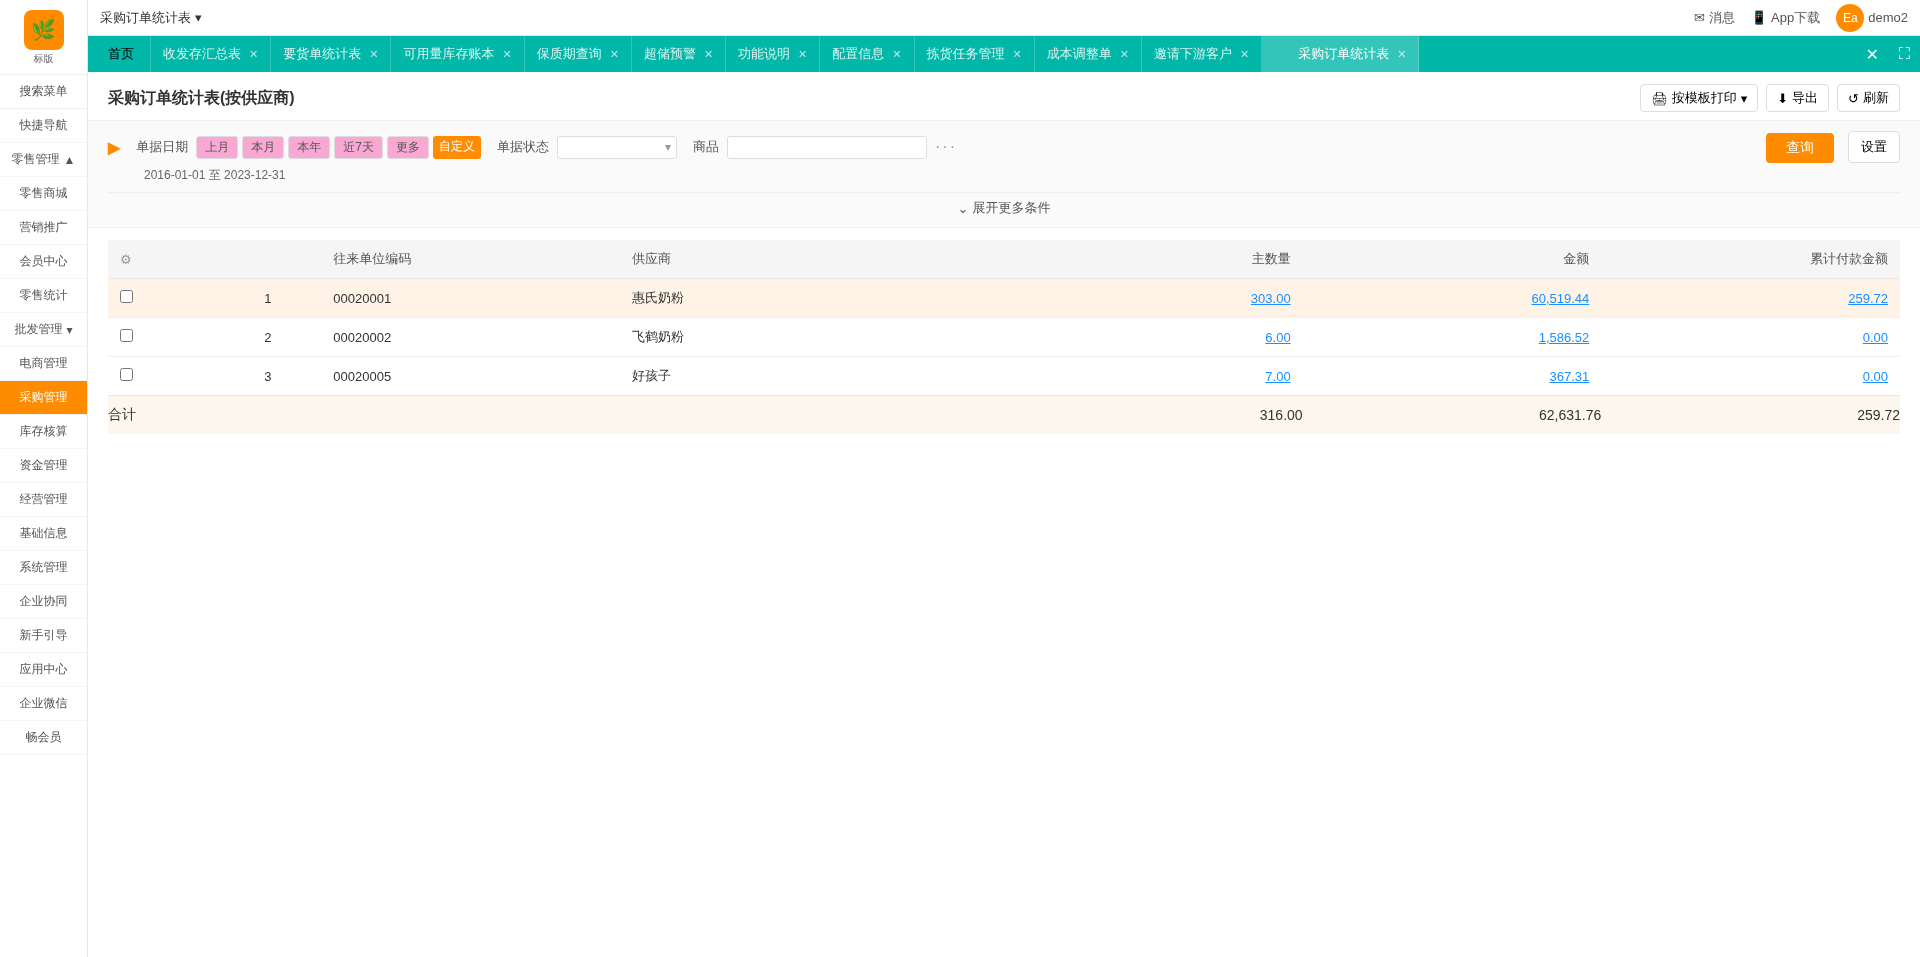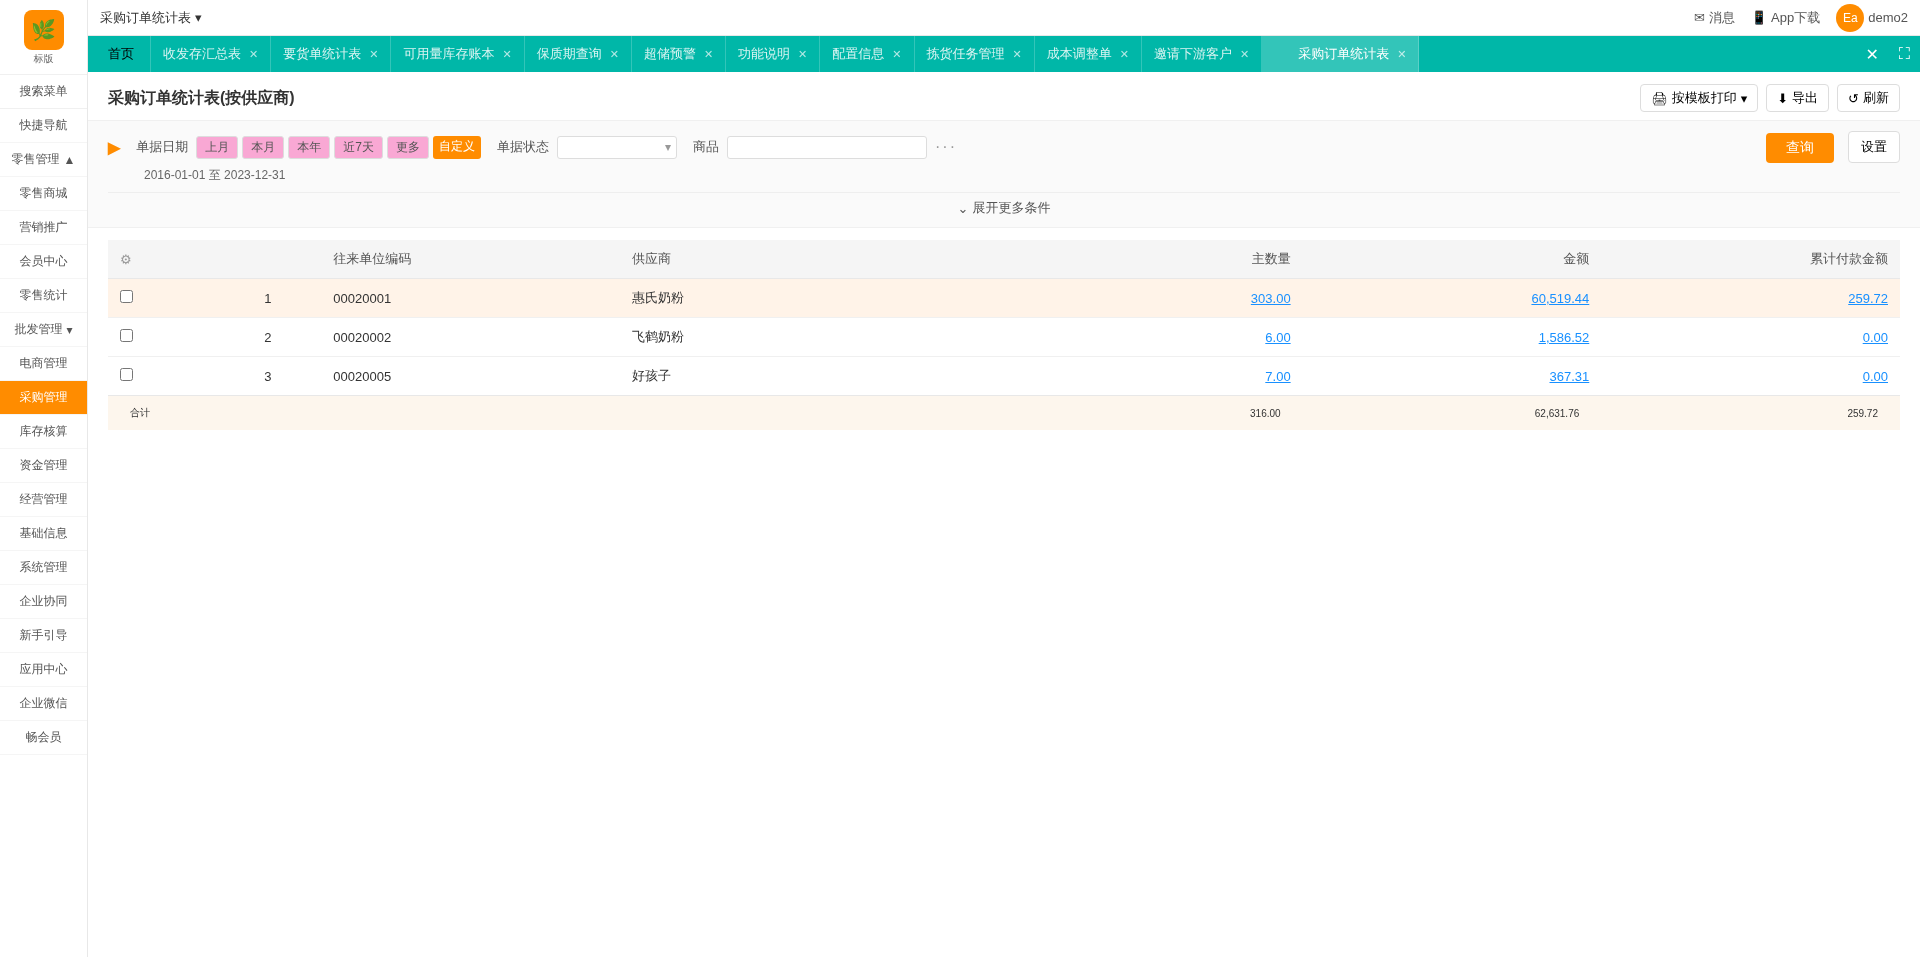--- a/index.html
+++ b/index.html
@@ -161,21 +161,21 @@
     table { width: 100%; border-collapse: collapse; margin-top: 12px; }
     thead tr { background: #f5f5f5; }
     thead th { padding: 10px 12px; text-align: left; font-weight: 500; color: #555; border-bottom: 1px solid #e8e8e8; font-size: 13px; }
     tbody tr { border-bottom: 1px solid #f0f0f0; }
     tbody tr.highlighted { background: #fff3e8; }
     tbody td { padding: 10px 12px; color: #333; font-size: 13px; }
     .td-link { color: #1890ff; text-decoration: underline; cursor: pointer; }
     .td-center { text-align: center; }
     .td-right { text-align: right; }
     tfoot tr { background: #fdf6ed; }
-    tfoot td { padding: 10px 22px; font-weight: 500; color: #333; font-size: 10px; border-top: 1px solid #e8e8e8; }
+    tfoot td { padding: 10px 0; font-weight: 500; color: #333; font-size: 14px; border-top: 1px solid #e8e8e8; }
     .col-no { width: 50px; }
     .col-code { width: 140px; }
     .col-supplier { width: 200px; }
     .col-qty { width: 120px; text-align: right; }
     .col-amount { width: 140px; text-align: right; }
     .col-paid { width: 140px; text-align: right; }
     .settings-icon { color: #999; cursor: pointer; }
     .expand-icon { color: #ff8c00; font-weight: bold; font-size: 16px; cursor: pointer; }
     .filter-dots { color: #999; cursor: pointer; letter-spacing: 2px; font-size: 16px; }
   </style>

